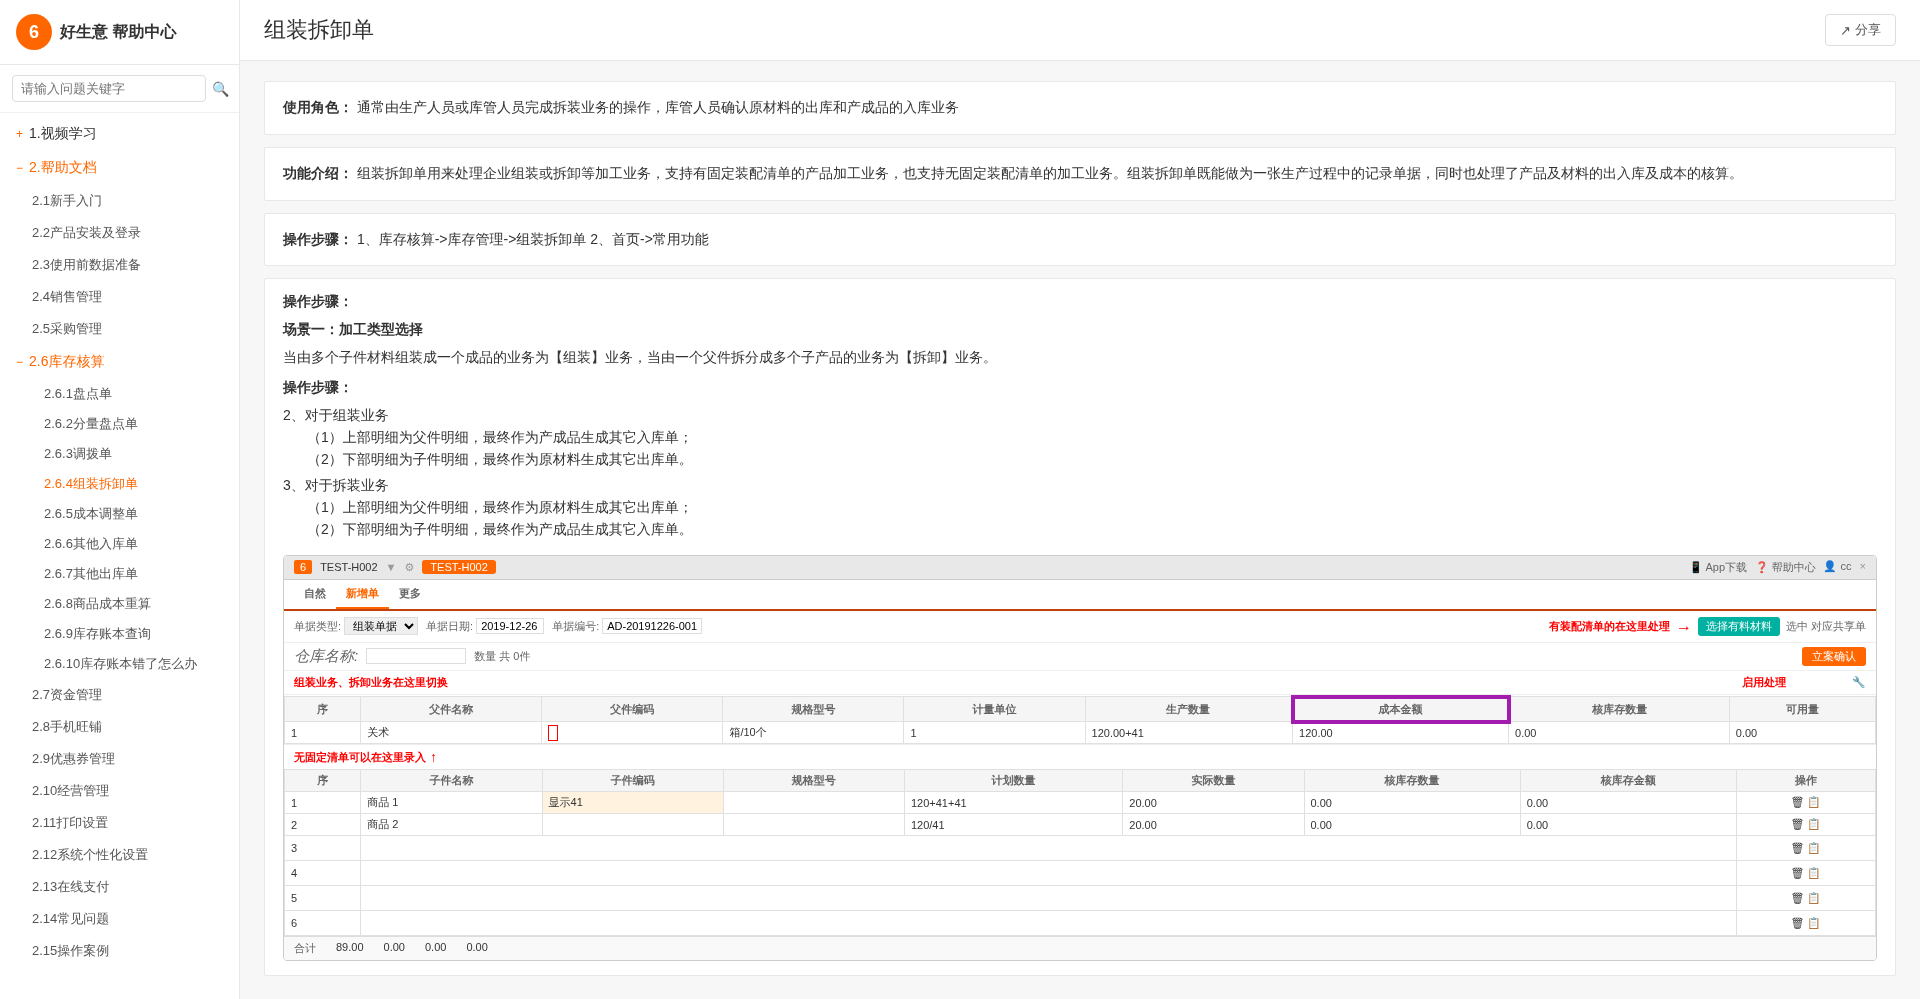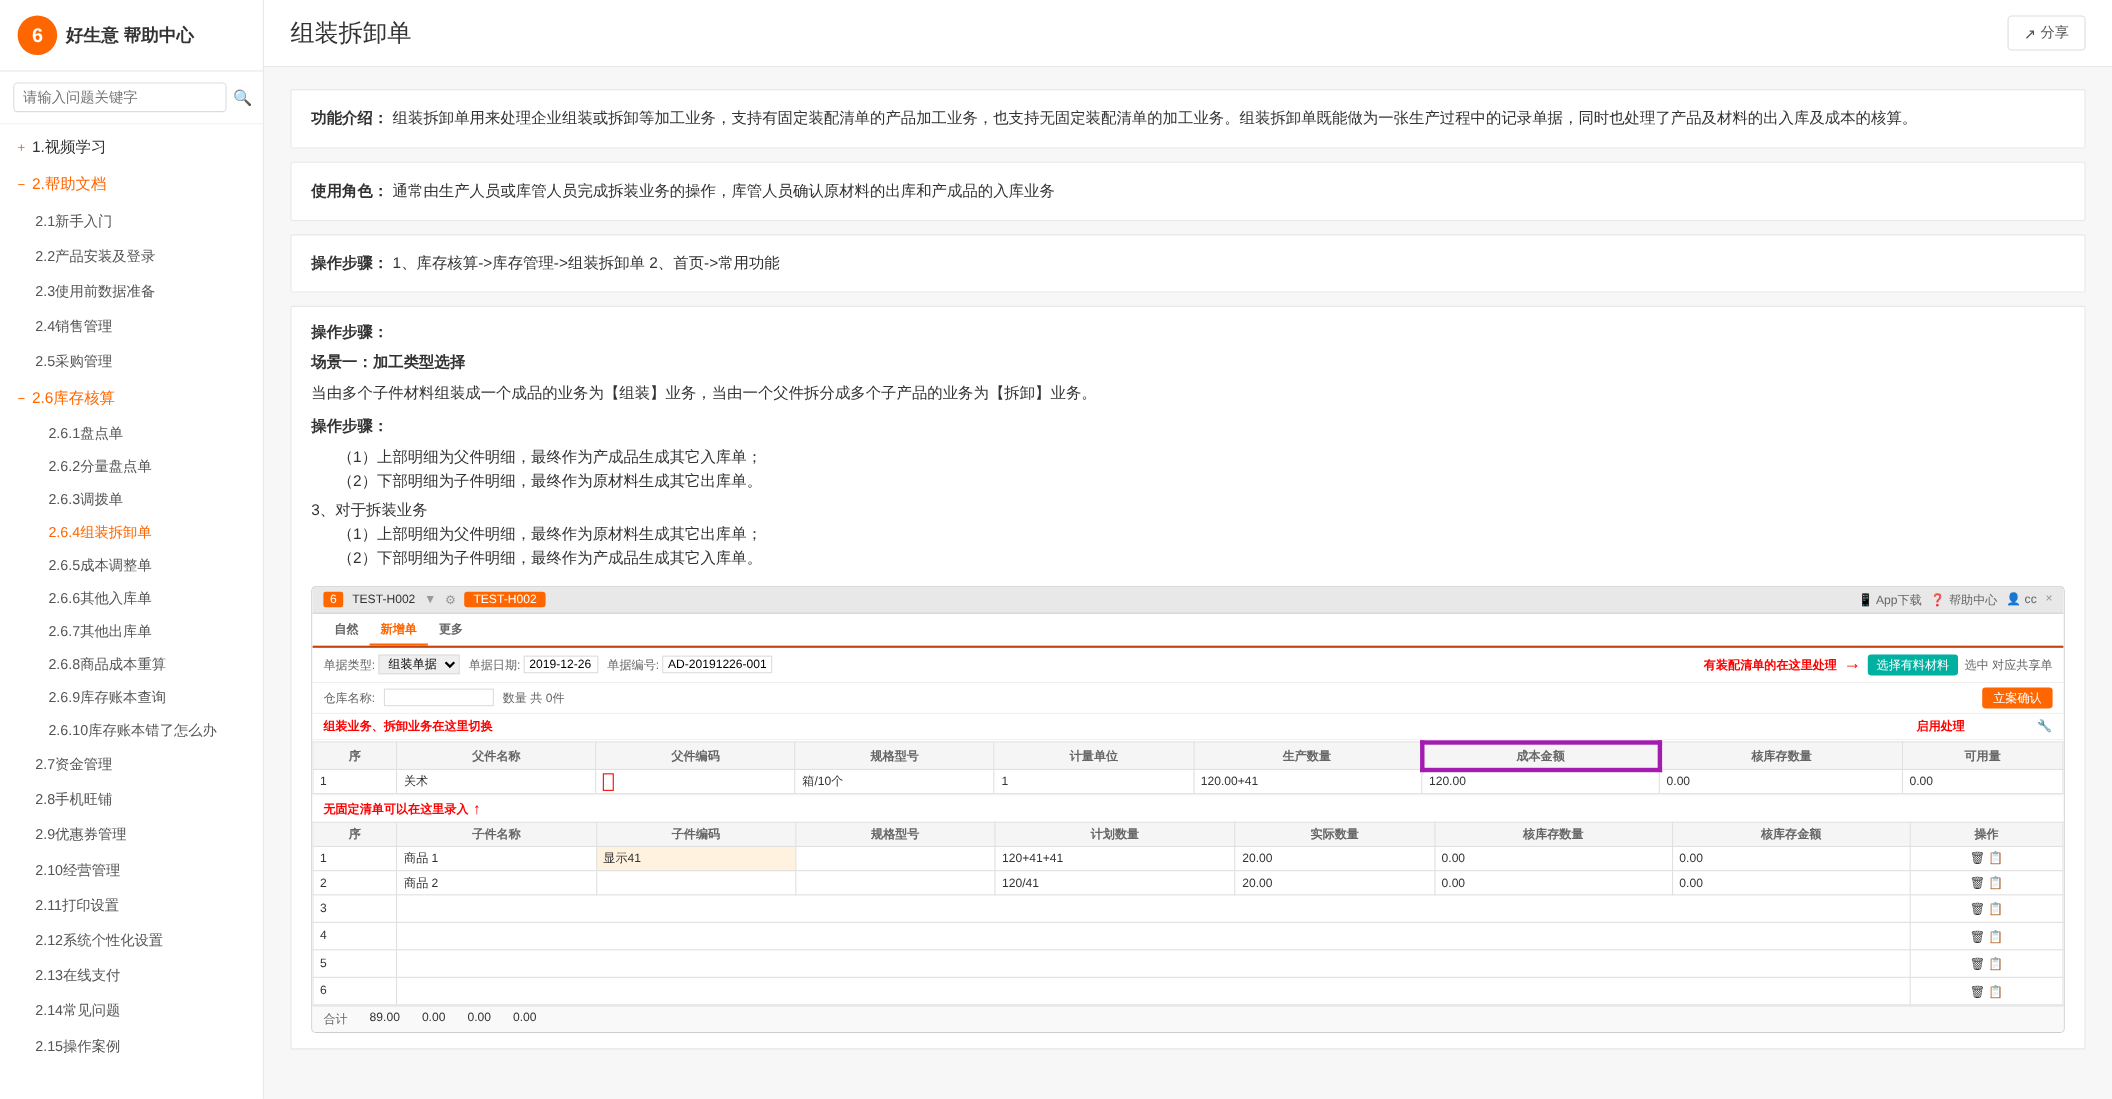--- a/index.html
+++ b/index.html
@@ -201,41 +201,42 @@
     <h1 id="page-title">组装拆卸单</h1>
     <button id="share-btn">
       <span>↗</span>
       <span>分享</span>
     </button>
   </div>
 
   <div id="main-content">
 
     <div class="content-section">
+      <span class="section-label">使用角色：</span>
+      <span>通常由生产人员或库管人员完成拆装业务的操作，库管人员确认原材料的出库和产成品的入库业务</span>
+    </div>
+
+    <div class="content-section">
       <span class="section-label">功能介绍：</span>
       <span>组装拆卸单用来处理企业组装或拆卸等加工业务，支持有固定装配清单的产品加工业务，也支持无固定装配清单的加工业务。组装拆卸单既能做为一张生产过程中的记录单据，同时也处理了产品及材料的出入库及成本的核算。</span>
-    </div>
-
-    <div class="content-section">
-      <span class="section-label">使用角色：</span>
-      <span>通常由生产人员或库管人员完成拆装业务的操作，库管人员确认原材料的出库和产成品的入库业务</span>
     </div>
 
     <div class="content-section">
       <span class="section-label">操作步骤：</span>
       <span>1、库存核算-&gt;库存管理-&gt;组装拆卸单 2、首页-&gt;常用功能</span>
     </div>
 
     <div class="steps-section">
       <div class="steps-title">操作步骤：</div>
 
       <div class="scenario-title">场景一：加工类型选择</div>
       <div class="desc-text">当由多个子件材料组装成一个成品的业务为【组装】业务，当由一个父件拆分成多个子产品的业务为【拆卸】业务。</div>
 
       <div class="steps-title">操作步骤：</div>
+      <div class="step-num">2、对于组装业务</div>
       <div class="sub-step">（1）上部明细为父件明细，最终作为产成品生成其它入库单；</div>
       <div class="sub-step">（2）下部明细为子件明细，最终作为原材料生成其它出库单。</div>
       <div class="step-num">3、对于拆装业务</div>
       <div class="sub-step">（1）上部明细为父件明细，最终作为原材料生成其它出库单；</div>
       <div class="sub-step">（2）下部明细为子件明细，最终作为产成品生成其它入库单。</div>
 
       <div class="screenshot-container" style="position:relative; margin-top:16px;">
         <div class="screenshot-inner">
 
           <div class="ss-bar">
@@ -276,21 +277,21 @@
             </div>
             <div style="flex:1;display:flex;align-items:center;gap:6px;justify-content:flex-end;">
               <span style="color:red;font-size:11px;font-weight:bold;">有装配清单的在这里处理</span>
               <span style="font-size:16px;color:red;">→</span>
               <button style="background:#00b0a0;color:#fff;border:none;padding:2px 8px;border-radius:3px;font-size:11px;">选择有料材料</button>
               <span style="font-size:11px;color:#666;">选中 对应共享单</span>
             </div>
           </div>
 
           <div style="background:#fff;padding:4px 10px;border-bottom:1px solid #eee;display:flex;align-items:center;gap:8px;">
-            <label style="font-size:11px;color:#666;">仓库名称:</label>
+            <label style="font-size:15px;color:#666;font-style:italic;">仓库名称:</label>
             <input type="text" style="border: 1px solid rgb(221, 221, 221); font-size: 11px; padding: 1px 4px; width: 100px;">
             <span style="font-size:11px;color:#666;">数量 共 0件</span>
             <div style="flex:1;"></div>
             <button style="background:#f60;color:#fff;border:none;padding:2px 10px;border-radius:3px;font-size:11px;">立案确认</button>
           </div>
 
           <div style="background:#fff;padding:4px 10px;display:flex;align-items:center;gap:6px;border-bottom:1px solid #eee;">
             <span style="color:red;font-size:11px;font-weight:bold;">组装业务、拆卸业务在这里切换</span>
             <div style="flex:1;"></div>
             <div style="display:flex;align-items:center;gap:4px;margin-right:60px;text-align:center;">

